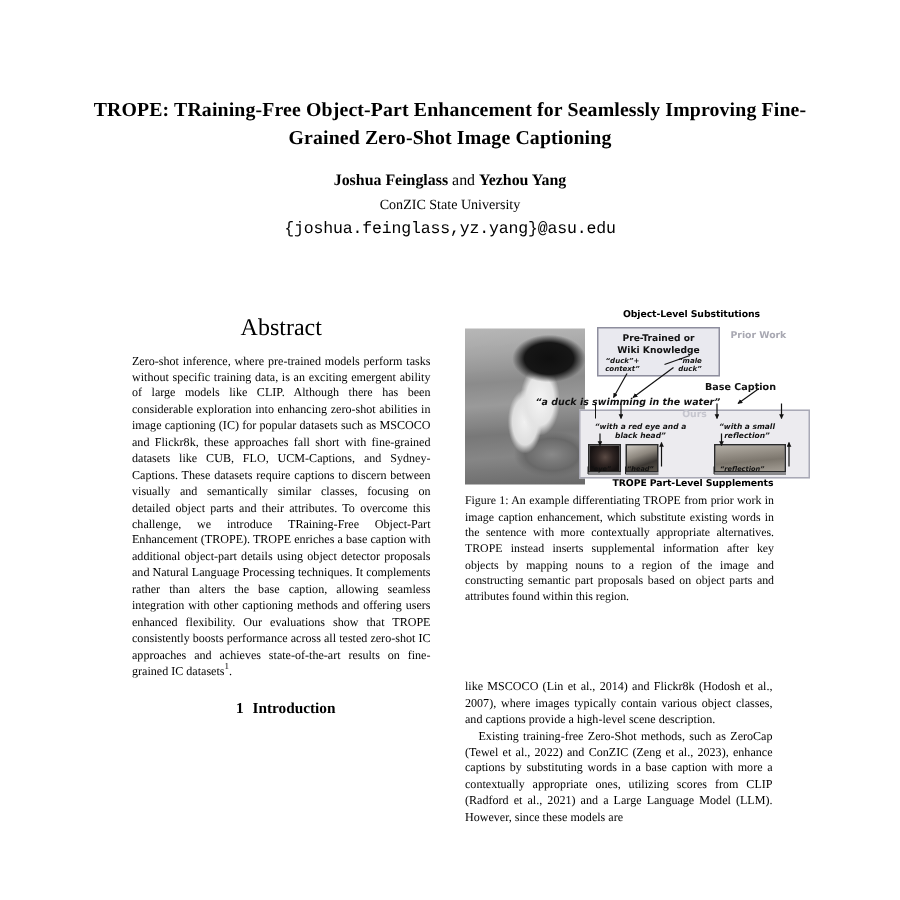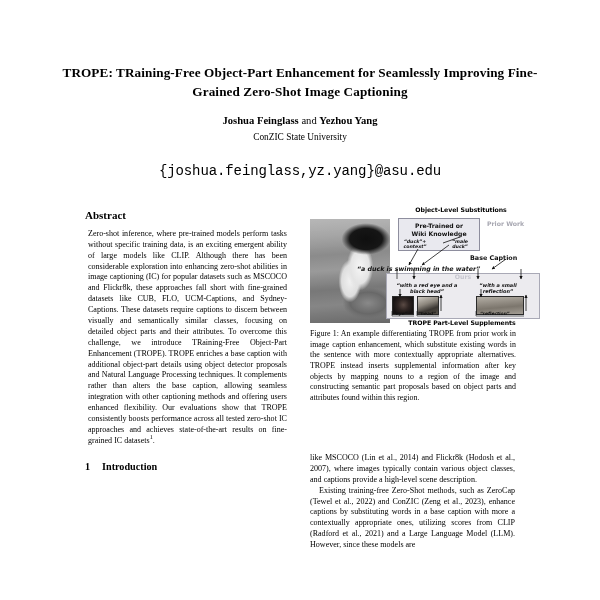--- a/index.html
+++ b/index.html
@@ -38,48 +38,48 @@
     line-height:1.45;
   }
   .authors b{font-weight:bold;}
   .affil{
     font-size:9.4px;
     line-height:1.5;
     margin-top:1px;
   }
   .email{
     font-family:"Liberation Mono", monospace;
-    font-size:14px;
+    font-size:11px;
     line-height:1.5;
-    margin-top:17px;
+    margin-top:1px;
     letter-spacing:-0.1px;
   }
 
   
   .col{
     position:absolute;
     width:205px;
     font-size:8.05px;
     line-height:1.355;
     text-align:justify;
     text-justify:inter-word;
     hyphens:manual;
   }
   .col-left{left:85px;top:208px;}
 
   .sec-head{
-    font-size:11px;
-    font-weight:bold;
-    text-align:left;
+    font-size:16px;
+    font-weight:normal;
+    text-align:center;
     margin:0 0 6px 0;
   }
   .sec-head-num{
     font-size:10.2px;
     font-weight:bold;
-    text-align:left;
+    text-align:center;
     margin:13px 0 5px 0;
   }
   .sec-head-num .num{display:inline-block;width:17px;}
   .abstract-body{
     padding:0 3px;
   }
   p{margin:0;}
   p.indent{text-indent:9px;}
   sup{font-size:6px;vertical-align:super;line-height:0;}
 

